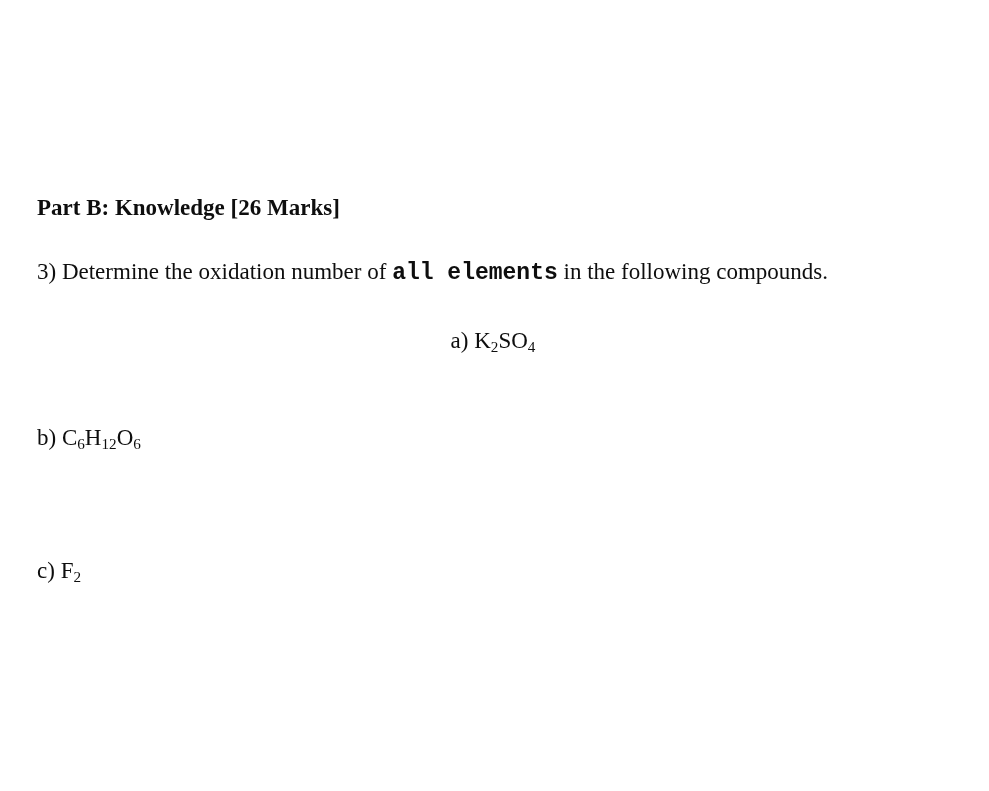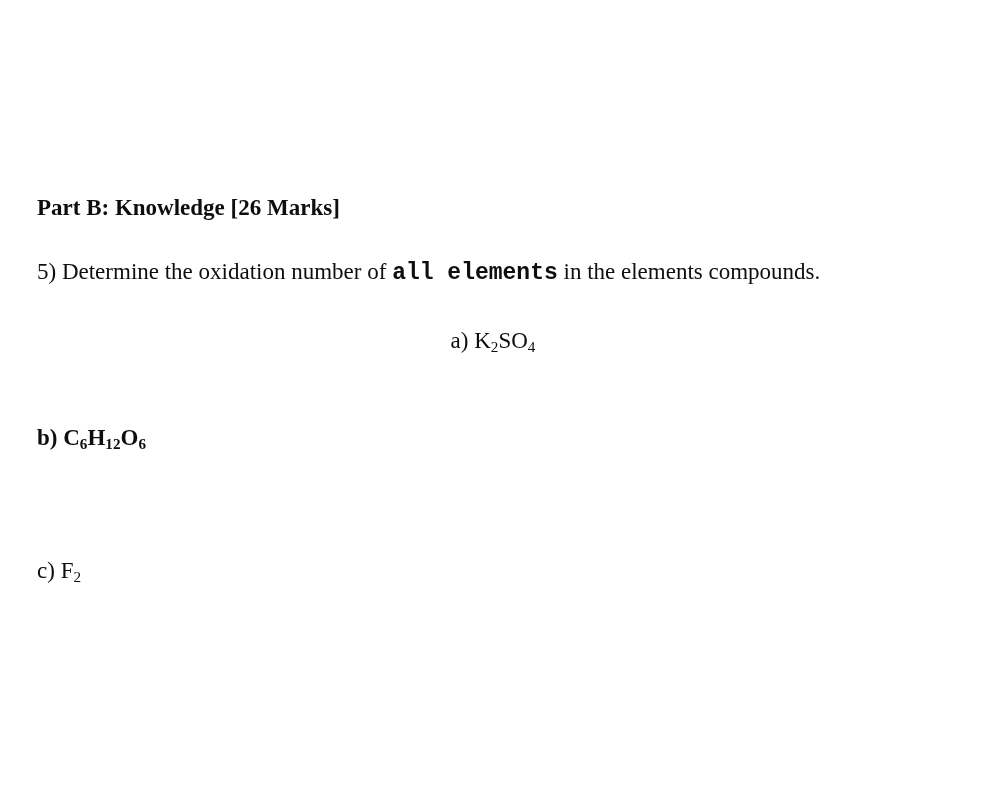--- a/index.html
+++ b/index.html
@@ -34,37 +34,37 @@
     font-weight: bold;
   }
   .question {
     margin-top: 34px !important;
   }
   .question .bold {
     font-weight: bold;
     font-family: Liberation Mono, monospace;
   }
   .item-a { margin-top: 38px !important; text-align: center; }
-  .item-b { margin-top: 67px !important; font-weight: bold; }
+  .item-b { margin-top: 67px !important; }
   .item-c { margin-top: 103px !important; }
   .item-d { margin-top: 95px !important; }
   .sub {
     font-size: 0.66em;
     vertical-align: -0.27em;
     line-height: 0;
   }
 </style>
 </head>
 <body>
 
 <div class="page">
 
   <p class="heading">Part B: Knowledge [26 Marks]</p>
 
-  <p class="question"><span>5) Determine the oxidation number of </span><span class="bold">all elements</span><span> in the elements compounds.</span></p>
+  <p class="question"><span>3) Determine the oxidation number of </span><span class="bold">all elements</span><span> in the following compounds.</span></p>
 
   <p class="item item-a"><span>a) </span><span><span>K</span><span class="sub">2</span><span>SO</span><span class="sub">4</span></span></p>
 
   <p class="item item-b"><span>b) </span><span><span>C</span><span class="sub">6</span><span>H</span><span class="sub">12</span><span>O</span><span class="sub">6</span></span></p>
 
   <p class="item item-c"><span>c) </span><span><span>F</span><span class="sub">2</span></span></p>
 
 
 </div>
 

